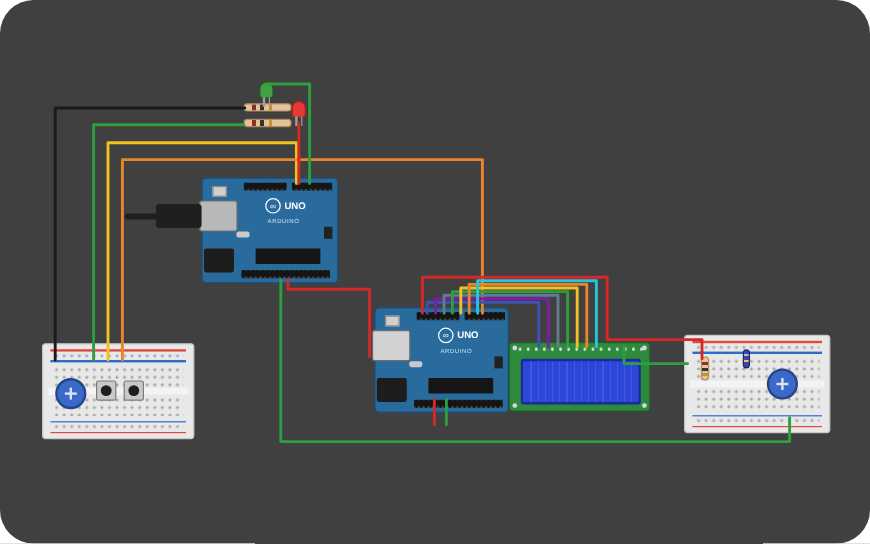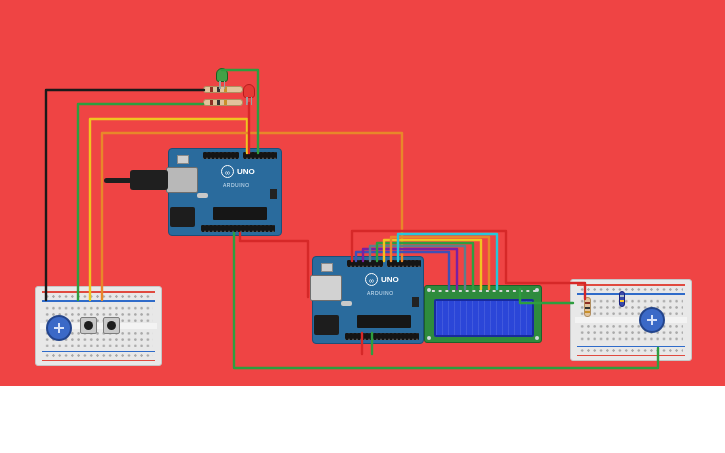--- a/index.html
+++ b/index.html
@@ -1,17 +1,17 @@
 <!DOCTYPE html>
 <html><head>
 <meta charset="utf-8">
 <style>
   html,body{margin:0;padding:0;background:#fff;}
-  .stage{position:relative;width:725px;height:386px;background:#ef4444;overflow:hidden;
-         font-family:"Liberation Sans",sans-serif;}
+  .stage{position:relative;width:725px;height:453px;background:#404040;overflow:hidden;
+         font-family:"Liberation Sans",sans-serif;border-radius:28px;}
   #wire-svg{position:absolute;left:0;top:0;width:725px;height:453px;z-index:6;pointer-events:none;}
 
   
   .arduino{position:absolute;background:#2a6b9d;border:1px solid #1c4f78;border-radius:4px;
            box-sizing:border-box;z-index:2;}
   #arduino-left{left:168px;top:148px;width:114px;height:88px;}
   #arduino-right{left:312px;top:256px;width:112px;height:88px;}
   .a-header{position:absolute;height:7px;background:#151515;border-radius:1px;
             background-image:radial-gradient(circle,#4d4d4d 0.9px,transparent 1.2px);
             background-size:4px 7px;background-position:2px 3px;}

